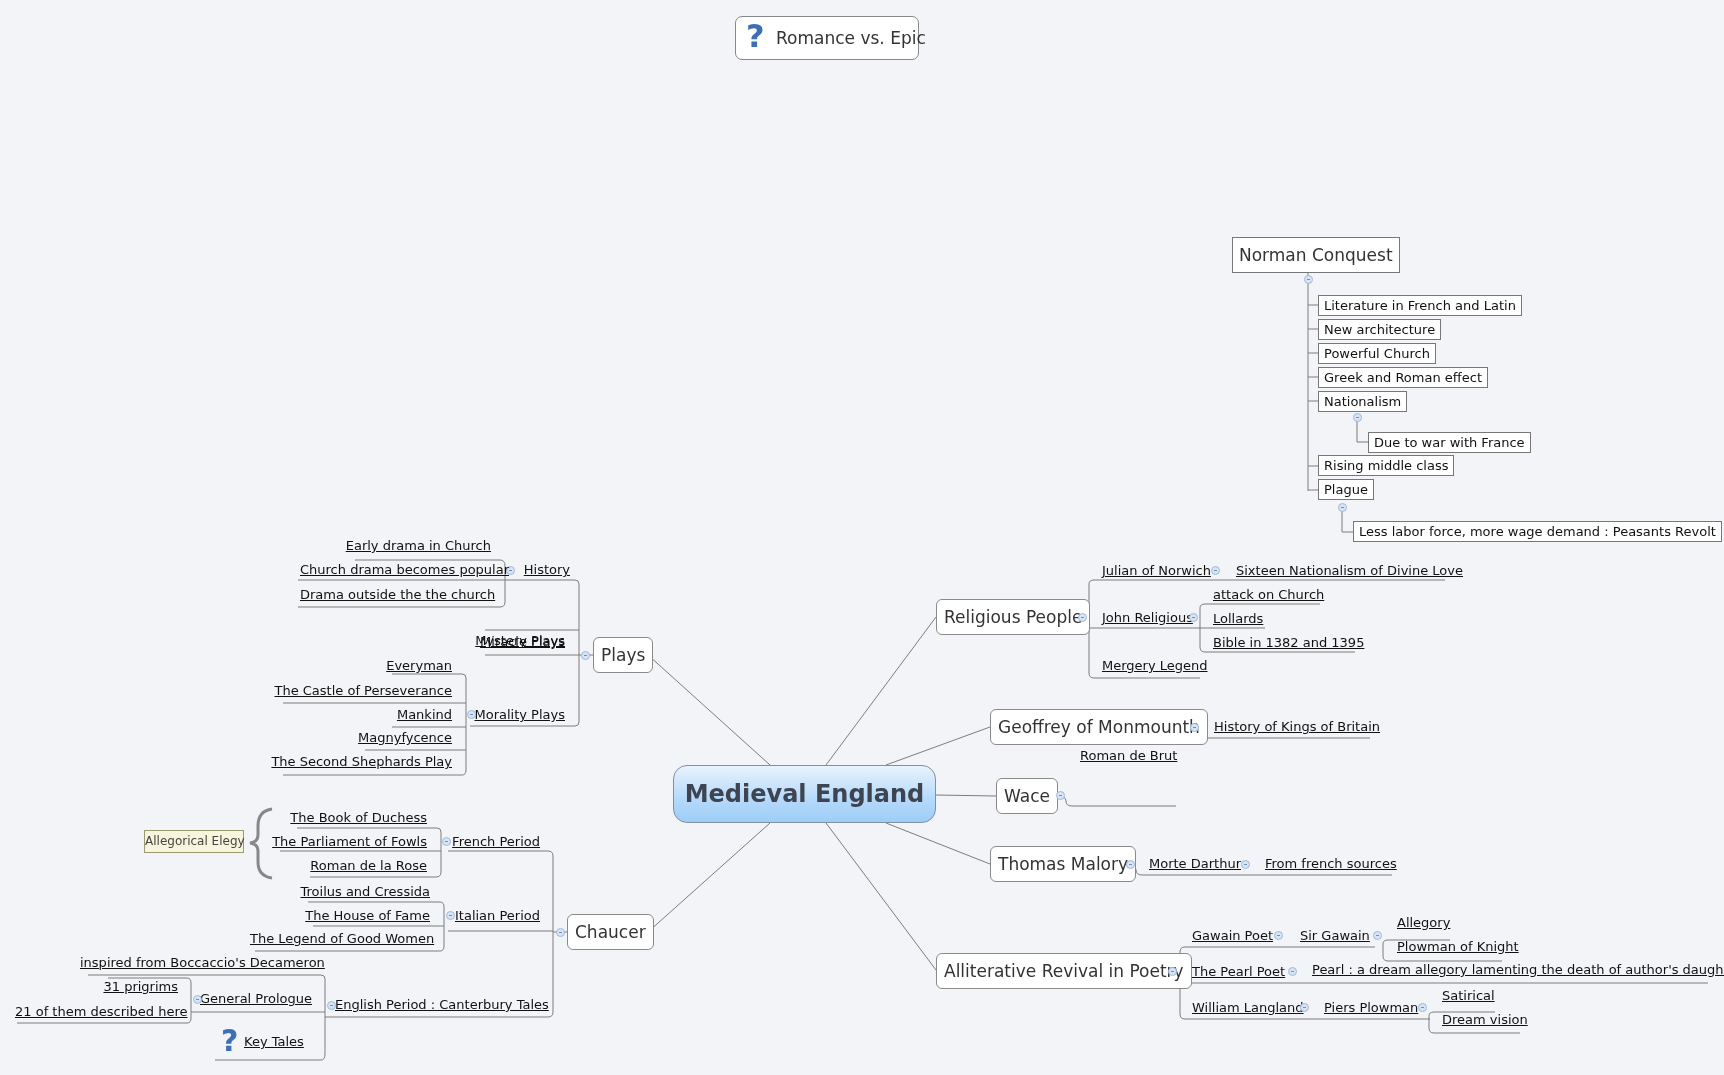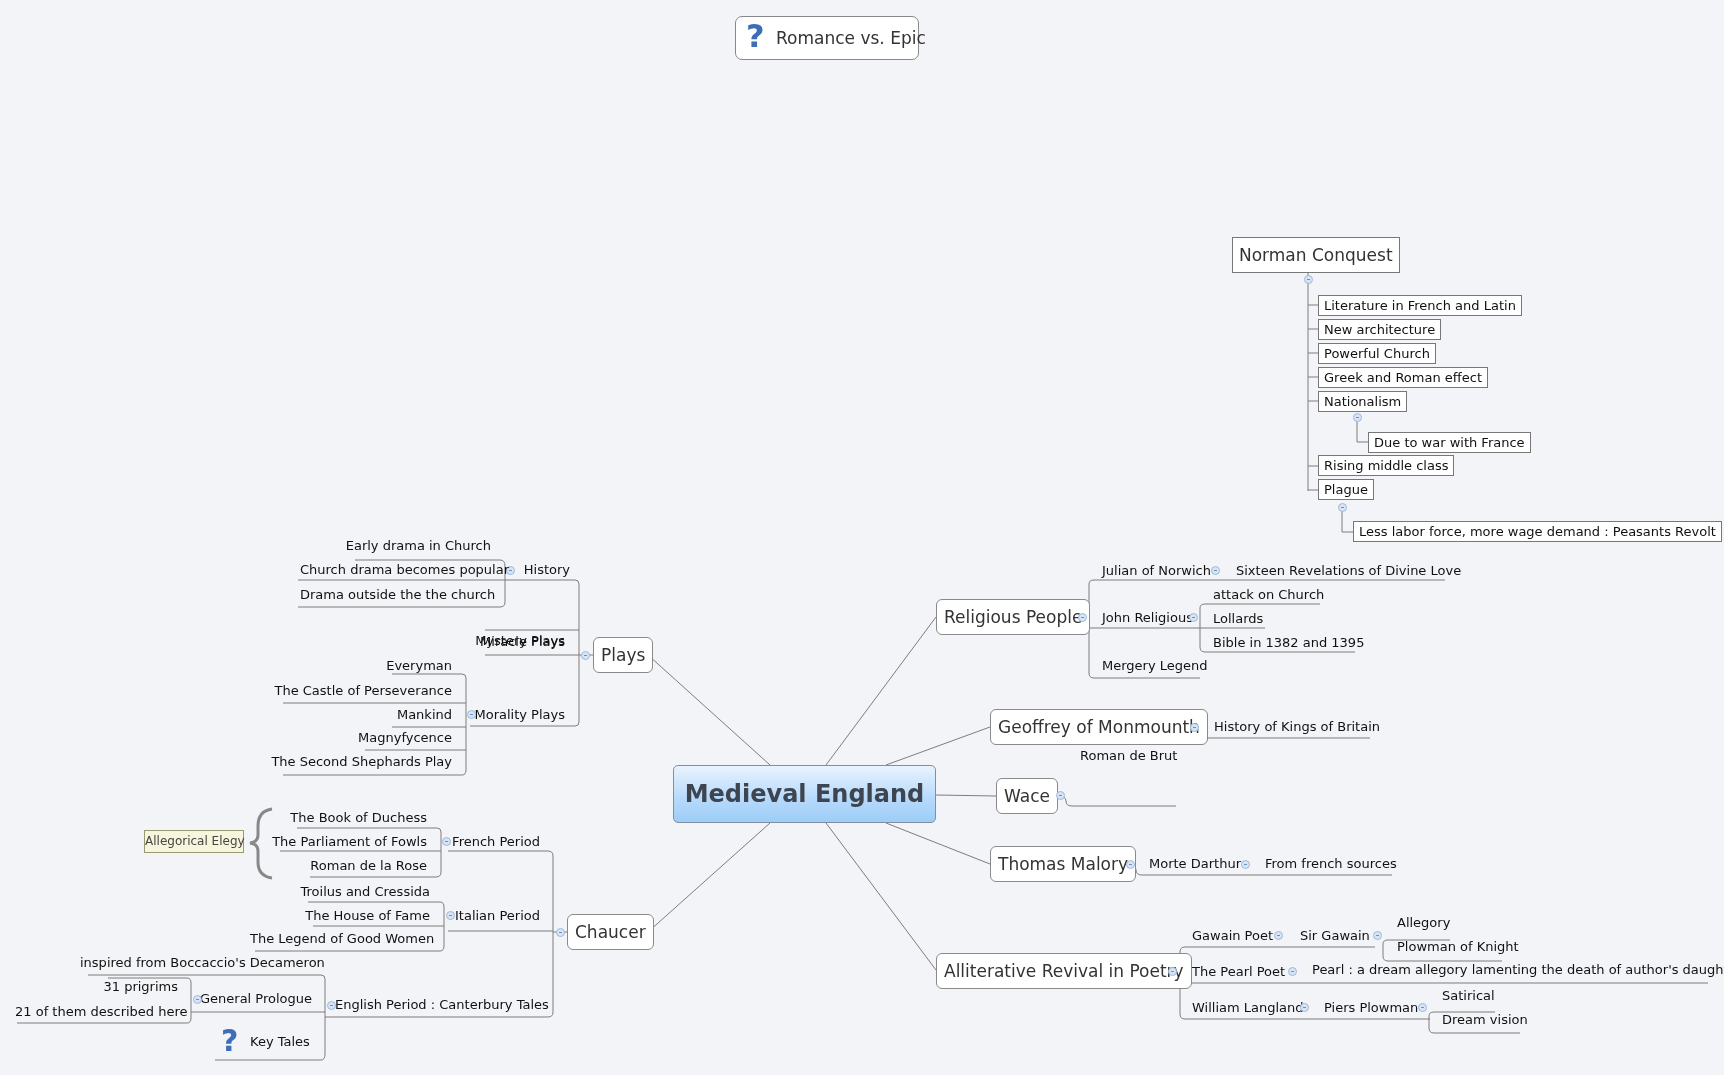--- a/index.html
+++ b/index.html
@@ -6,38 +6,38 @@
   body {
     width:1724px; height:1075px; position:relative; overflow:hidden;
     background:#f3f4f7;
     font-family:"DejaVu Sans", "Liberation Sans", sans-serif;
     color:#1a1a1a;
   }
   #lines { position:absolute; left:0; top:0; width:1724px; height:1075px; pointer-events:none; }
   .node { position:absolute; white-space:nowrap; box-sizing:border-box; }
   .central {
     left:673px; top:765px; width:263px; height:58px;
-    border:1px solid #7f8fa6; border-radius:5px;
+    border:1px solid #7f8fa6; border-radius:14px;
     background:linear-gradient(#e8f3fe, #b5d9fb 60%, #9ecdf7);
     font-weight:bold; font-size:24px; color:#3f4550;
     display:flex; align-items:center; justify-content:center;
   }
   .main {
     border:1px solid #8a8a8a; border-radius:6px; background:#fff;
     font-size:17px; color:#333; padding:0 7px; height:36px; line-height:34px;
   }
   .box {
     border:1px solid #777; background:#fff; font-size:13px; color:#111;
     padding:0 5px; height:21px; line-height:19px; border-radius:0;
   }
   .boxbig {
     border:1px solid #777; background:#fff; font-size:17px; color:#333;
     padding:0 6px; height:36px; line-height:34px;
   }
-  .lbl { font-size:13px; color:#111; height:18px; line-height:18px; }
+  .lbl { font-size:13px; color:#111; height:18px; line-height:18px;text-decoration:underline; }
   .lbl.r { text-align:right; }
   .floating {
     left:735px; top:16px; width:184px; height:44px;
     border:1px solid #888; border-radius:7px; background:#fff;
     font-size:17px; color:#333; display:flex; align-items:center; padding-left:8px;
   }
   .note {
     left:144px; top:830px; width:100px; height:23px;
     border:1px solid #9a9a72; background:#f7f6dc; font-size:12px; color:#444;
     line-height:21px; text-align:center;
@@ -199,30 +199,30 @@
 <div class="node lbl r" style="left:200px;top:990px;width:112px">General Prologue</div>
 <div class="toggle" style="left:193px;top:995px"></div>
 <div class="node lbl r" style="left:100px;top:978px;width:78px">31 prigrims</div>
 <div class="node lbl r" style="left:15px;top:1003px;width:163px">21 of them described here</div>
 <div class="node" style="left:220px;top:1026px;height:32px;display:flex;align-items:center">
   <span class="qicon">
     <svg width="24" height="32" viewBox="0 0 24 32">
         <text x="1" y="27" font-size="30" font-weight="bold" fill="#3d6fb8" font-family="DejaVu Sans, sans-serif">?</text>
       </svg>
   </span>
-  <span class="lbl" style="margin-left:6px">Key Tales</span>
+  <span class="lbl" style="">Key Tales</span>
 </div>
 
 <div class="node main" style="left:936px;top:599px">
   <span>Religious People</span>
 </div>
 <div class="toggle" style="left:1078px;top:613px"></div>
 <div class="node lbl" style="left:1102px;top:562px">Julian of Norwich</div>
 <div class="toggle" style="left:1211px;top:566px"></div>
-<div class="node lbl" style="left:1236px;top:562px">Sixteen Revelations of Divine Love</div>
+<div class="node lbl" style="left:1236px;top:562px">Sixteen Nationalism of Divine Love</div>
 <div class="node lbl" style="left:1102px;top:609px">John Religious</div>
 <div class="toggle" style="left:1189px;top:613px"></div>
 <div class="node lbl" style="left:1213px;top:586px">attack on Church</div>
 <div class="node lbl" style="left:1213px;top:610px">Lollards</div>
 <div class="node lbl" style="left:1213px;top:634px">Bible in 1382 and 1395</div>
 <div class="node lbl" style="left:1102px;top:657px">Mergery Legend</div>
 
 <div class="node main" style="left:990px;top:709px">
   <span>Geoffrey of Monmounth</span>
 </div>

